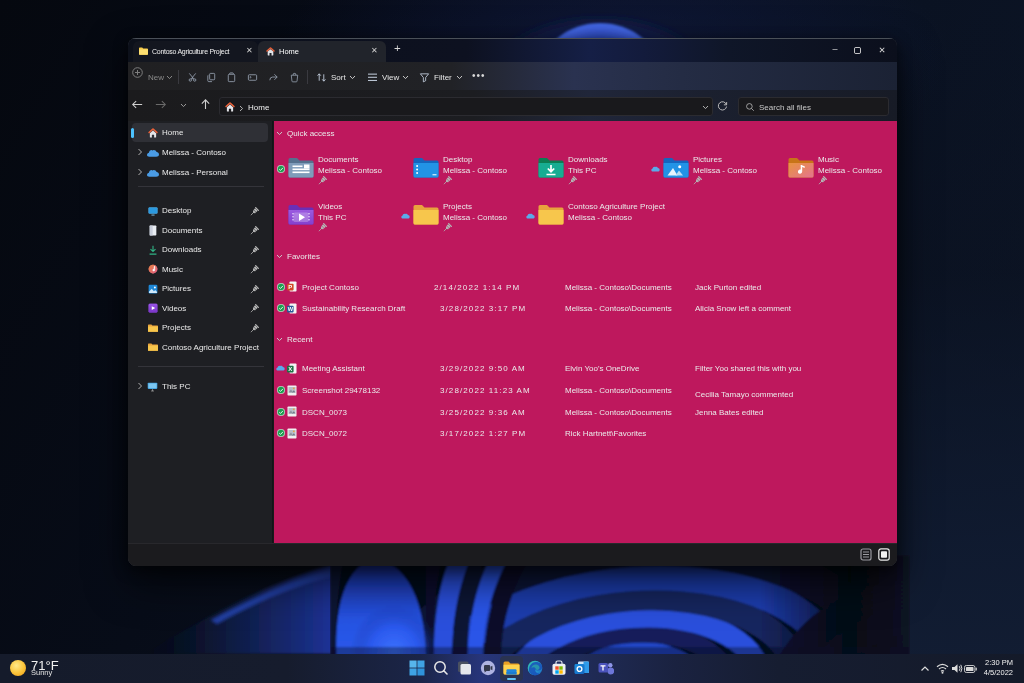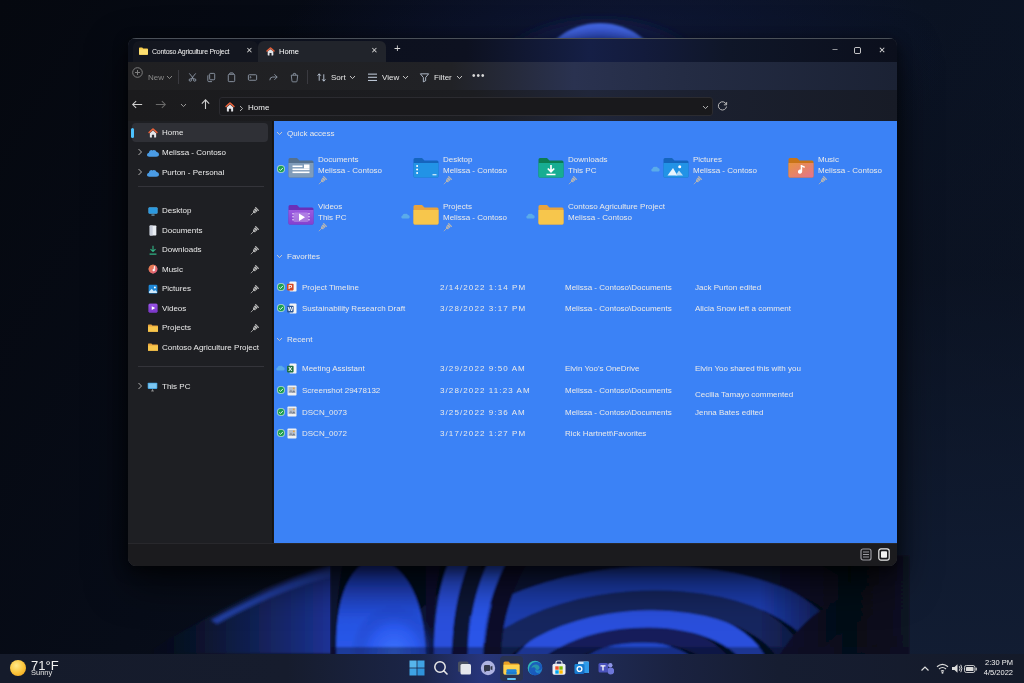--- a/index.html
+++ b/index.html
@@ -17,21 +17,21 @@
 #win { position:absolute; left:128px; top:38px; width:769px; height:528px;
   border-radius:8px; background:#191919;
   box-shadow:inset 0 0 0 1px #2e3440, 0 16px 40px rgba(0,0,0,0.65), 0 4px 14px rgba(0,0,0,0.5); overflow:hidden; }
 #tabbar { position:absolute; left:0; top:0; width:769px; height:24px;
   background:linear-gradient(90deg,#0c101a 0%,#0d1120 44%,#151f46 60%,#131b3c 67%,#0f1628 78%,#0b0f1c 100%); }
 #toolbar { position:absolute; left:0; top:24px; width:769px; height:28px;
   background:linear-gradient(90deg,#202022 0%,#212226 42%,#2a3250 58%,#242c44 72%,#1b2234 100%); }
 #navrow { position:absolute; left:0; top:52px; width:769px; height:31px;
   background:linear-gradient(90deg,#1b1b1d 0%,#1c1d21 45%,#20263a 60%,#1b202f 75%,#171b26 100%); }
 #sidebar { position:absolute; left:0; top:83px; width:145px; height:422px; background:#1e1f23; border-right:1px solid #131317; }
-#main { position:absolute; left:146px; top:83px; width:623px; height:422px; background:#3b82f6; }
+#main { position:absolute; left:146px; top:83px; width:623px; height:422px; background:#be185d; }
 #statusbar { position:absolute; left:0; top:505px; width:769px; height:23px;
   background:#1b1b1e; border-top:1px solid #28282c; }
 .t { position:absolute; white-space:nowrap; color:#eaeaea; font-size:8px; }
 .ic { position:absolute; }
 .tab { position:absolute; top:3px; height:21px; border-radius:6px 6px 0 0; }
 .wbtn { position:absolute; top:0; width:24px; height:24px; color:#d8d8d8; }
 </style>
 </head>
 <body>
 <svg width="0" height="0" style="position:absolute">
@@ -288,20 +288,27 @@
         </svg>
       <span class="t" style="left:28px;top:5px;color:#f0f0f0">Home</span>
       <svg class="ic" style="left:482px;top:7px" width="7" height="5" viewBox="0 0 7 5">
           <path d="M1 1 L3.5 3.6 L6 1" fill="none" stroke="#b0b0b0" stroke-width="1"></path>
         </svg>
     </div>
     <svg class="ic" style="left:589px;top:10px" width="11" height="11" viewBox="0 0 16 16">
         <path d="M13.6 6.5 A6 6 0 1 0 13.9 9.5" fill="none" stroke="#c0c0c0" stroke-width="1.4"></path>
         <path d="M14 3 L14 7 L10 7" fill="none" stroke="#c0c0c0" stroke-width="1.4"></path>
       </svg>
+    <div style="position:absolute;left:610px;top:7px;width:151px;height:19px;background:#19191c;border:1px solid #2b2b30;border-radius:3px">
+      <svg class="ic" style="left:6px;top:4px" width="10" height="10" viewBox="0 0 16 16">
+          <circle cx="7" cy="7" r="4.5" fill="none" stroke="#b8b8b8" stroke-width="1.3"></circle>
+          <path d="M10.5 10.5 L14 14" stroke="#b8b8b8" stroke-width="1.3"></path>
+        </svg>
+      <span class="t" style="left:20px;top:5px;color:#c8c8c8">Search all files</span>
+    </div>
   </div>
   <div id="sidebar">
     <div style="position:absolute;left:4px;top:2px;width:136px;height:19px;background:#2f3036;border-radius:4px"></div>
     <div style="position:absolute;left:3px;top:6.5px;width:2.5px;height:10px;background:#4cc2ff;border-radius:2px"></div>
     <svg class="ic" style="left:20px;top:7px" width="10" height="10" viewBox="0 0 16 16">
         <use href="#homeic"></use>
       </svg>
     <span class="t" style="left:34px;top:7px">Home</span>
     <svg class="ic" style="left:9px;top:27px" width="6" height="8" viewBox="0 0 6 8">
         <path d="M1.5 1 L4.5 4 L1.5 7" fill="none" stroke="#b0b0b0" stroke-width="1"></path>
@@ -309,21 +316,21 @@
     <svg class="ic" style="left:19px;top:28px" width="12" height="8" viewBox="0 0 24 15">
         <path d="M9.4 1.6 C6.4 1.6 4 4 3.9 7 C1.7 7.4 0 9.3 0 11.6 C0 14.1 2 15 4.6 15 L18.4 15 C21.5 15 24 13.8 24 10.7 C24 8 21.8 5.9 19.2 5.7 C18.3 3.3 16.2 1.6 13.6 1.6 C12.5 1.6 11.4 2 10.6 2.6 C10.2 2 9.8 1.7 9.4 1.6 Z" fill="#4a9be4"></path>
       </svg>
     <span class="t" style="left:34px;top:27px">Melissa - Contoso</span>
     <svg class="ic" style="left:9px;top:47px" width="6" height="8" viewBox="0 0 6 8">
         <path d="M1.5 1 L4.5 4 L1.5 7" fill="none" stroke="#b0b0b0" stroke-width="1"></path>
       </svg>
     <svg class="ic" style="left:19px;top:48px" width="12" height="8" viewBox="0 0 24 15">
         <path d="M9.4 1.6 C6.4 1.6 4 4 3.9 7 C1.7 7.4 0 9.3 0 11.6 C0 14.1 2 15 4.6 15 L18.4 15 C21.5 15 24 13.8 24 10.7 C24 8 21.8 5.9 19.2 5.7 C18.3 3.3 16.2 1.6 13.6 1.6 C12.5 1.6 11.4 2 10.6 2.6 C10.2 2 9.8 1.7 9.4 1.6 Z" fill="#4a9be4"></path>
       </svg>
-    <span class="t" style="left:34px;top:47px">Purton - Personal</span>
+    <span class="t" style="left:34px;top:47px">Melissa - Personal</span>
     <div style="position:absolute;left:10px;top:65px;width:126px;height:1px;background:#34343a"></div>
     <svg class="ic" style="left:20px;top:85px" width="10" height="10" viewBox="0 0 16 16">
         <rect x="1" y="2.5" width="14" height="9.5" rx="1.2" fill="#2b99e0"></rect>
         <rect x="1" y="2.5" width="14" height="9.5" rx="1.2" fill="none" stroke="#57b7f0" stroke-width="0.8"></rect>
         <path d="M5.5 14.5 L10.5 14.5" stroke="#8fd0f5" stroke-width="1.4"></path>
       </svg>
     <span class="t" style="left:34px;top:85px">Desktop</span>
     <svg class="ic" style="left:21px;top:104px" width="8" height="11" viewBox="0 0 12 16">
         <rect x="1" y="0.5" width="10" height="15" rx="1.2" fill="#e8ecf2"></rect>
         <rect x="1" y="0.5" width="4.5" height="15" fill="#c8cedb"></rect>
@@ -508,22 +515,22 @@
       </svg>
     <span class="t" style="left:13px;top:131px">Favorites</span>
     <svg class="ic" style="left:3px;top:161.5px" width="8" height="8" viewBox="0 0 8 8">
         <use href="#gchk"></use>
       </svg>
     <svg class="ic" style="left:13px;top:160.0px" width="10" height="11" viewBox="0 0 10 11">
         <rect x="2.5" y="0.5" width="7" height="10" rx="0.8" fill="#f5f5f5"></rect>
         <rect x="0" y="2.8" width="6.6" height="6.6" rx="0.8" fill="#d24726"></rect>
         <text x="3.3" y="8" font-size="6" font-weight="bold" fill="#fff" text-anchor="middle" font-family="Liberation Sans">P</text>
       </svg>
-    <span class="t" style="left:28px;top:161.5px">Project Timeline</span>
-    <span class="t" style="left:166px;top:161.5px;letter-spacing:1.1px">2/14/2022 1:14 PM</span>
+    <span class="t" style="left:28px;top:161.5px">Project Contoso</span>
+    <span class="t" style="left:160px;top:161.5px;letter-spacing:1.1px">2/14/2022 1:14 PM</span>
     <span class="t" style="left:291px;top:161.5px">Melissa - Contoso\Documents</span>
     <span class="t" style="left:421px;top:161.5px">Jack Purton edited</span>
     <svg class="ic" style="left:3px;top:183px" width="8" height="8" viewBox="0 0 8 8">
         <use href="#gchk"></use>
       </svg>
     <svg class="ic" style="left:13px;top:181.5px" width="10" height="11" viewBox="0 0 10 11">
         <rect x="2.5" y="0.5" width="7" height="10" rx="0.8" fill="#f5f5f5"></rect>
         <rect x="0" y="2.8" width="6.6" height="6.6" rx="0.8" fill="#2b5797"></rect>
         <text x="3.3" y="8" font-size="5.6" font-weight="bold" fill="#fff" text-anchor="middle" font-family="Liberation Sans">W</text>
       </svg>
@@ -539,21 +546,21 @@
         <use href="#cldb"></use>
       </svg>
     <svg class="ic" style="left:13px;top:241.5px" width="10" height="11" viewBox="0 0 10 11">
         <rect x="2.5" y="0.5" width="7" height="10" rx="0.8" fill="#f5f5f5"></rect>
         <rect x="0" y="2.8" width="6.6" height="6.6" rx="0.8" fill="#1e7145"></rect>
         <text x="3.3" y="8" font-size="6" font-weight="bold" fill="#fff" text-anchor="middle" font-family="Liberation Sans">X</text>
       </svg>
     <span class="t" style="left:28px;top:243px">Meeting Assistant</span>
     <span class="t" style="left:166px;top:243px;letter-spacing:1.1px">3/29/2022 9:50 AM</span>
     <span class="t" style="left:291px;top:243px">Elvin Yoo's OneDrive</span>
-    <span class="t" style="left:421px;top:243px">Elvin Yoo shared this with you</span>
+    <span class="t" style="left:421px;top:243px">Filter Yoo shared this with you</span>
     <svg class="ic" style="left:3px;top:265px" width="8" height="8" viewBox="0 0 8 8">
         <use href="#gchk"></use>
       </svg>
     <svg class="ic" style="left:13px;top:263.5px" width="10" height="11" viewBox="0 0 10 11">
         <rect x="0.5" y="0.5" width="9" height="10" rx="0.8" fill="#f0f0f0"></rect>
         <rect x="1.5" y="2" width="7" height="5.5" fill="#b8bec8"></rect>
         <circle cx="6.8" cy="3.3" r="0.9" fill="#e8a33d"></circle>
         <path d="M1.5 7.5 L4 4.5 L6 7.5 Z" fill="#8a92a0"></path>
         <path d="M5 7.5 L6.8 5.2 L8.5 7.5 Z" fill="#707888"></path>
       </svg>

